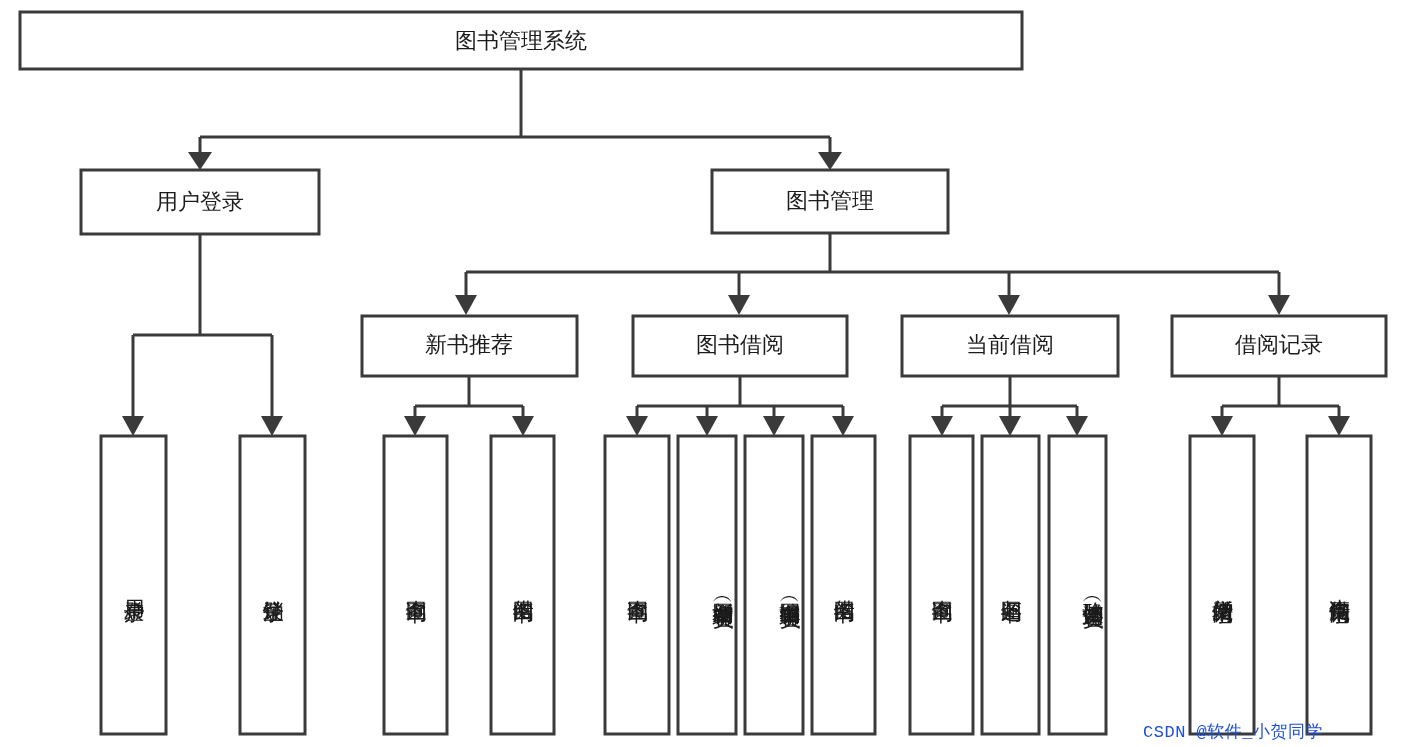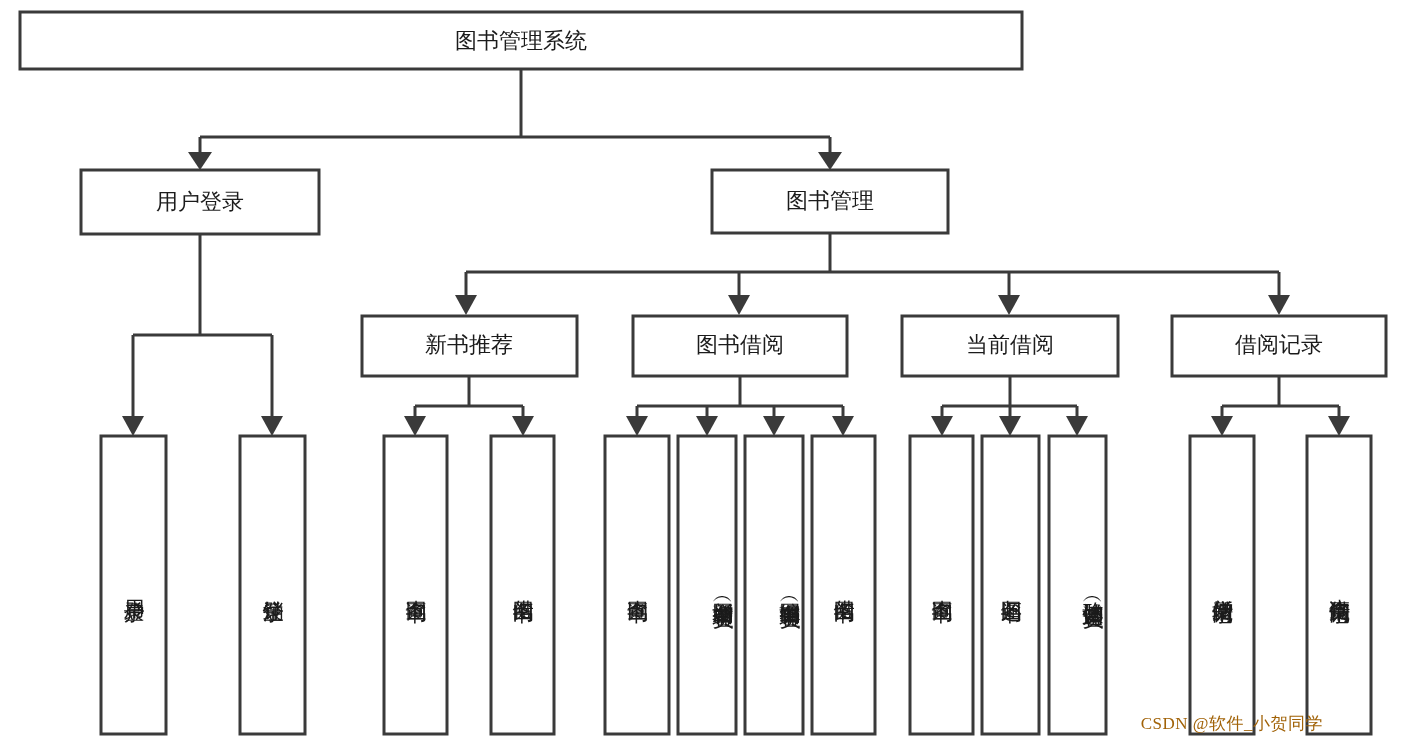--- a/index.html
+++ b/index.html
@@ -60,24 +60,24 @@
     text-orientation: upright;
     letter-spacing: 1px;
     white-space: nowrap;
     text-align: center;
     pointer-events: none;
     user-select: none;
   }
   .watermark {
     position: absolute;
     right: 8px;
-    bottom: 12px;
-    font-family: Liberation Serif, serif;
+    bottom: 4px;
+    font-family: Liberation Mono, monospace;
     font-size: 17px;
-    color: #a16207;
+    color: #1d4ed8;
     letter-spacing: 0.5px;
     white-space: nowrap;
   }
 </style>
 </head>
 <body>
 
 <div id="diagram-root">
 
   <svg id="tree-svg" viewBox="0 0 1405 747">

